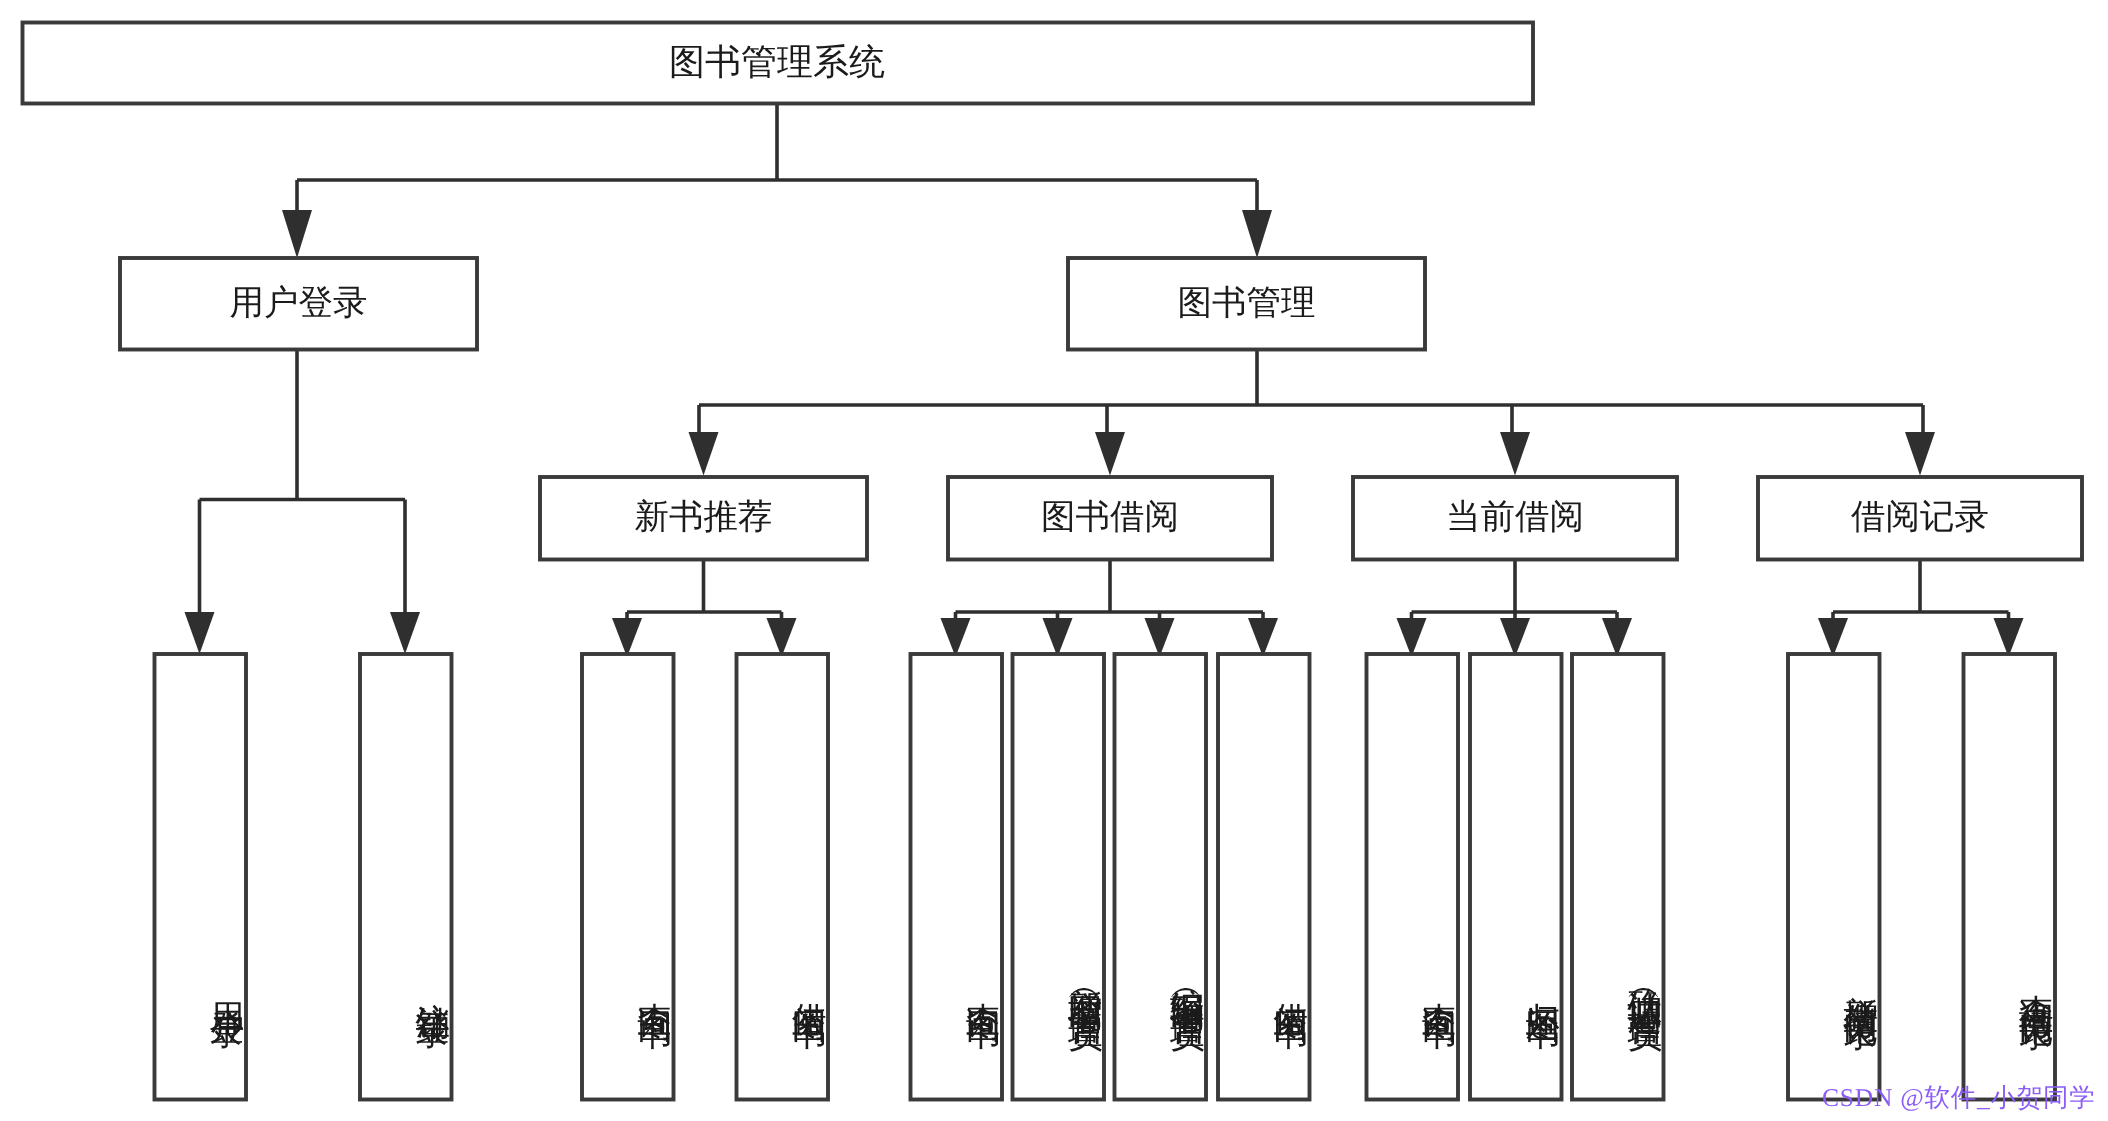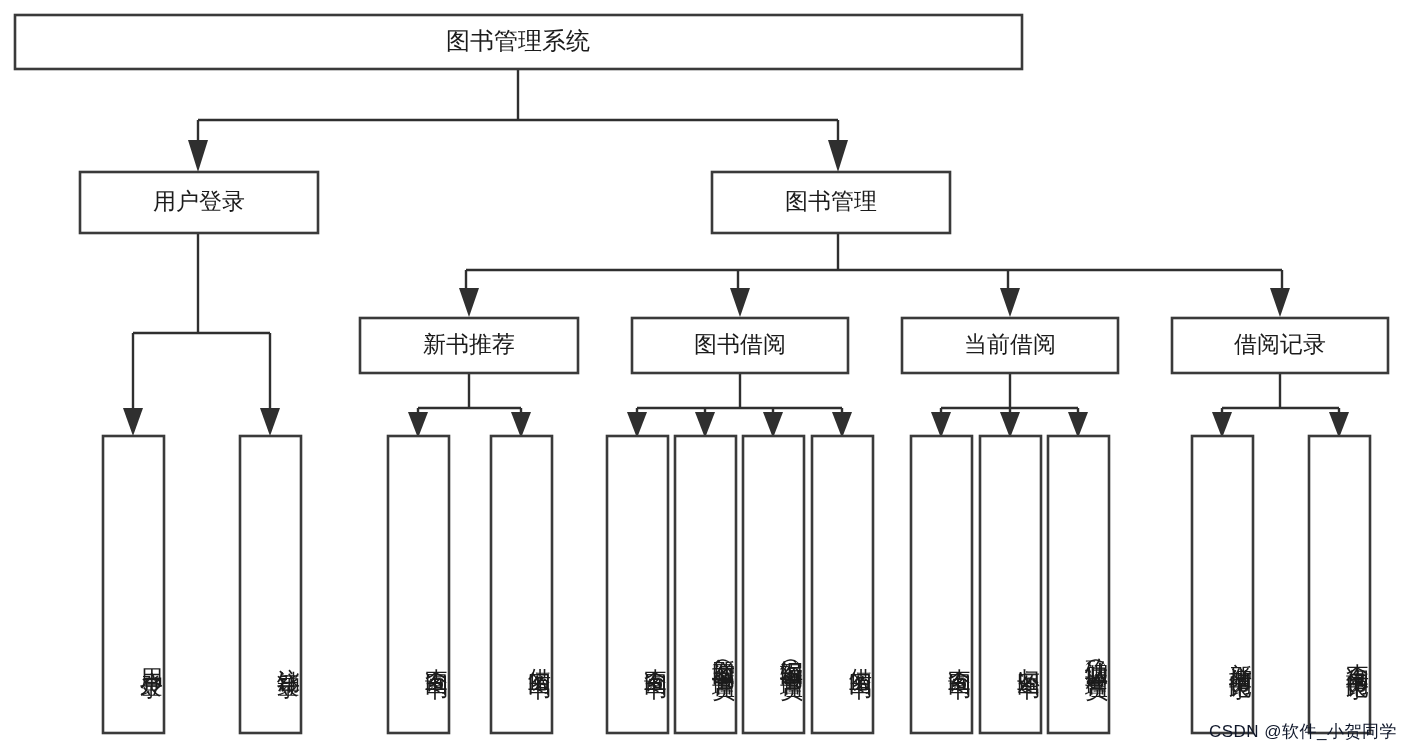--- a/index.html
+++ b/index.html
@@ -78,23 +78,23 @@
     line-height: 1.12;
     letter-spacing: 3px;
     color: #1b1b1b;
     white-space: nowrap;
     text-align: center;
   }
   .watermark {
     position: absolute;
     right: 8px;
     bottom: 4px;
-    font-family: Liberation Sans, sans-serif;
+    font-family: Liberation Serif, serif;
     font-size: 17px;
-    color: #0f172a;
+    color: #8b5cf6;
     letter-spacing: 0.5px;
     user-select: none;
   }
 </style>
 </head>
 <body>
 
 <div id="diagram-root">
 
   <svg class="diagram-canvas" viewBox="0 0 1405 747" xmlns="http://www.w3.org/2000/svg">

